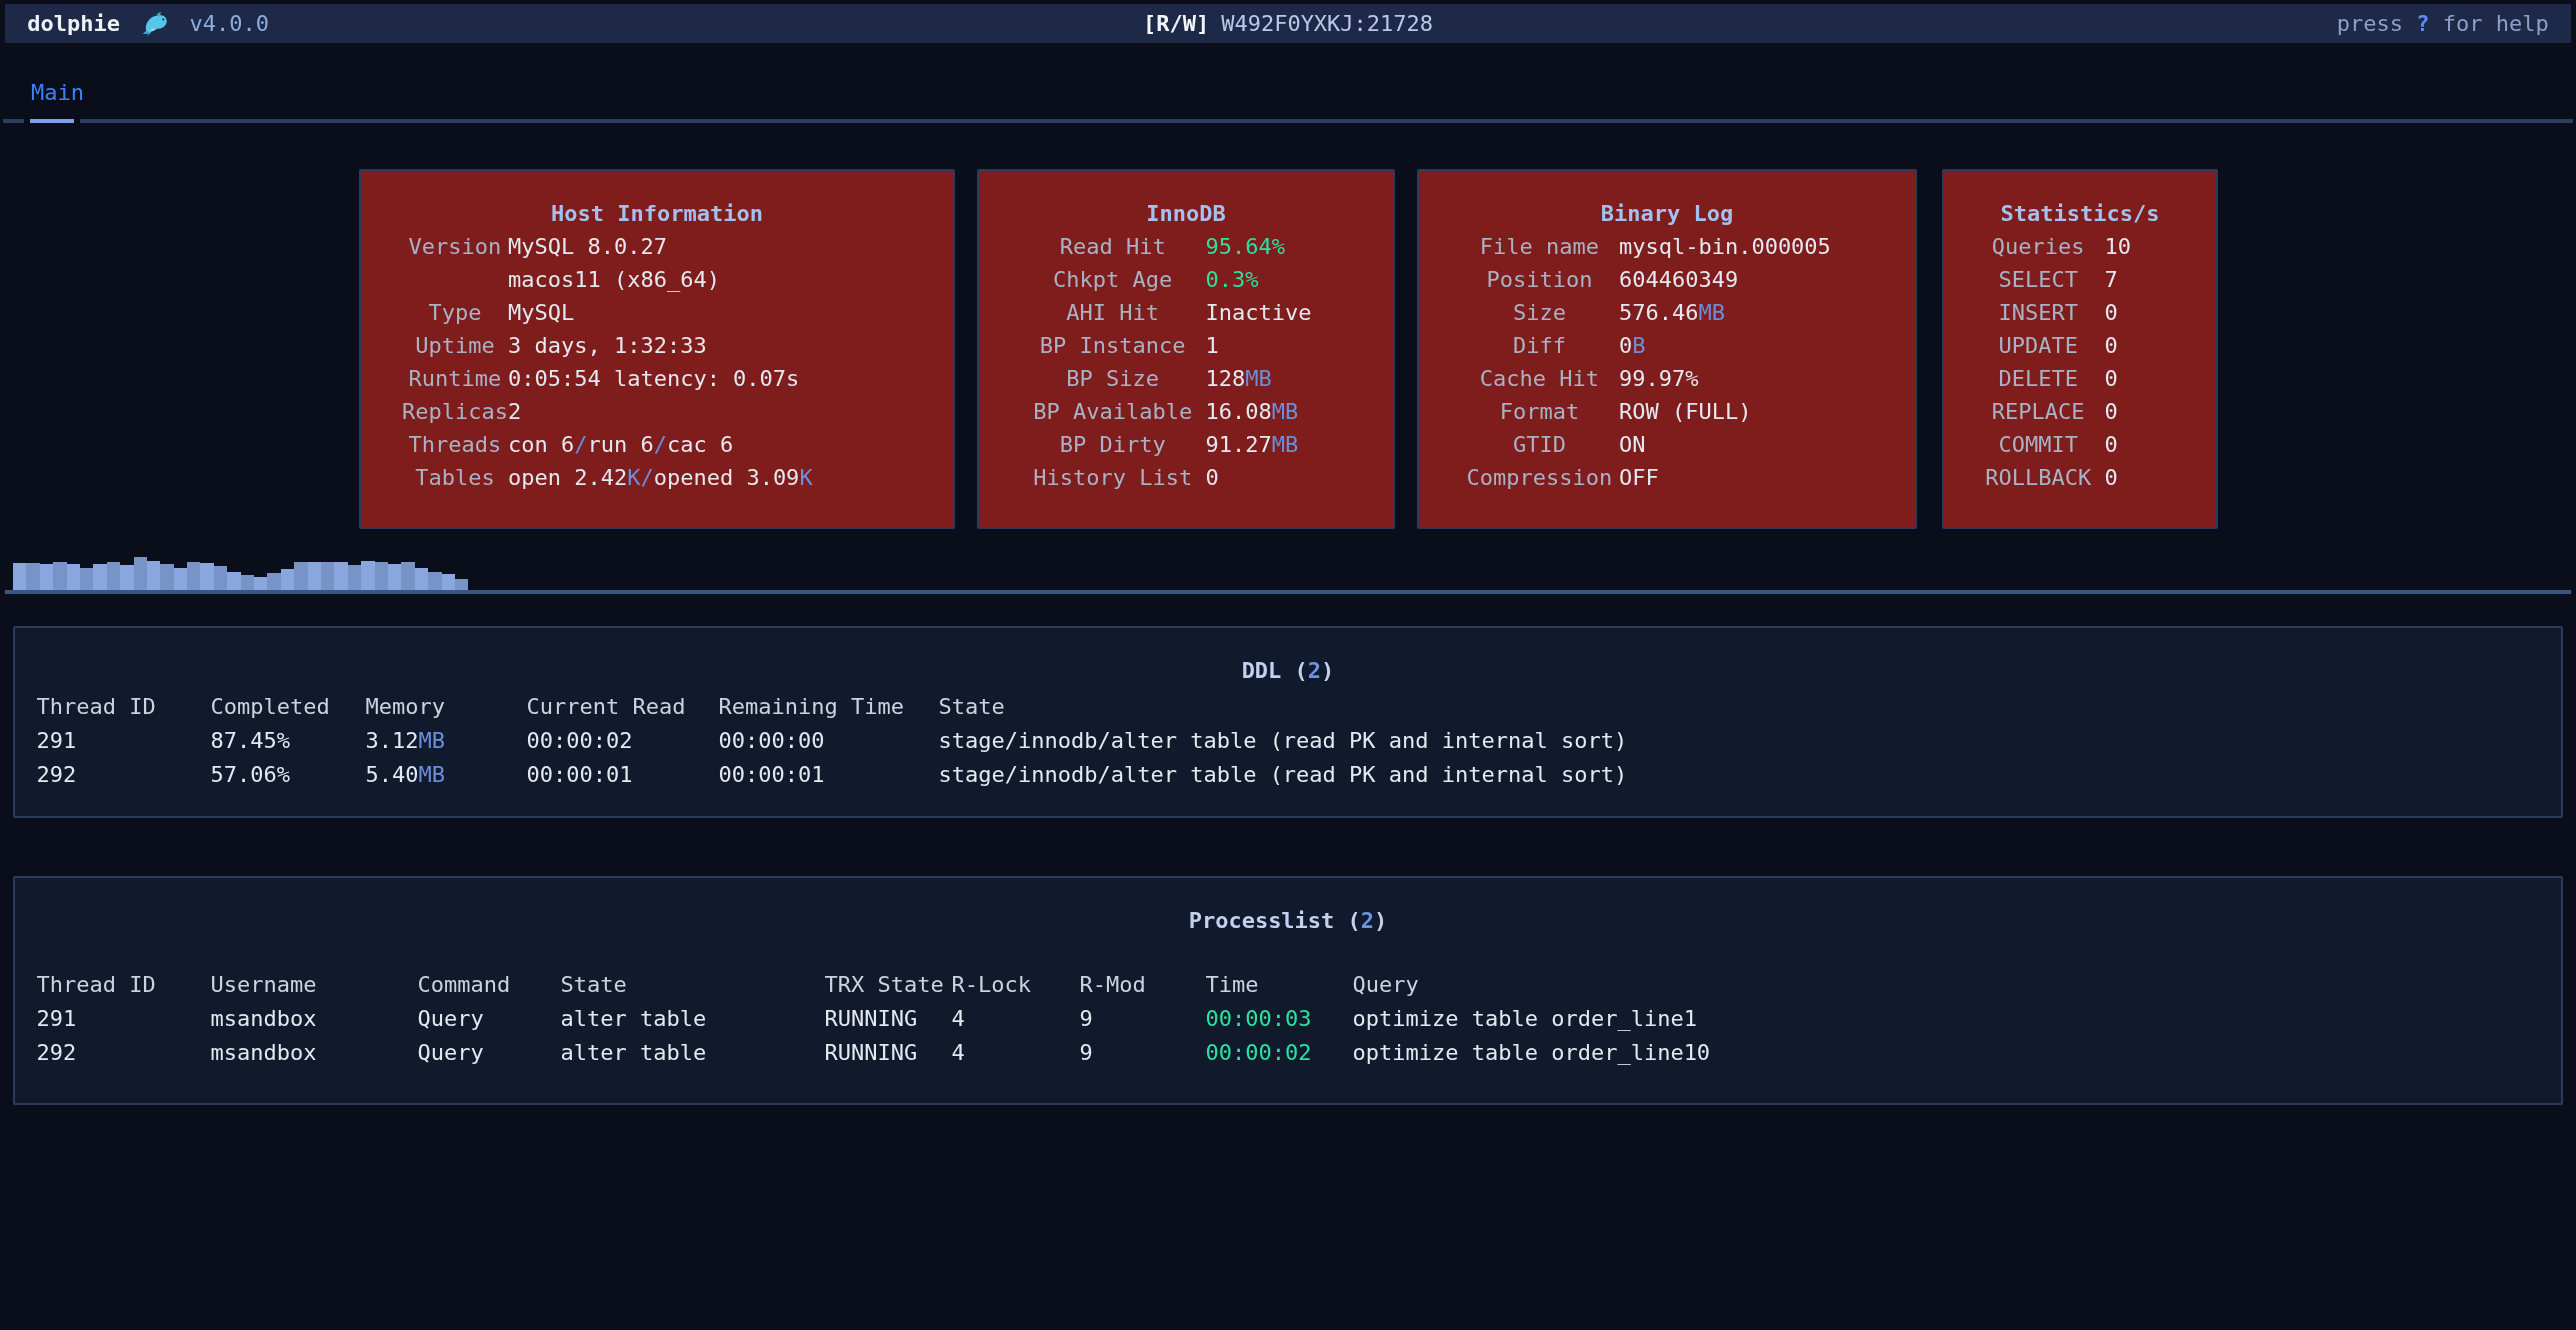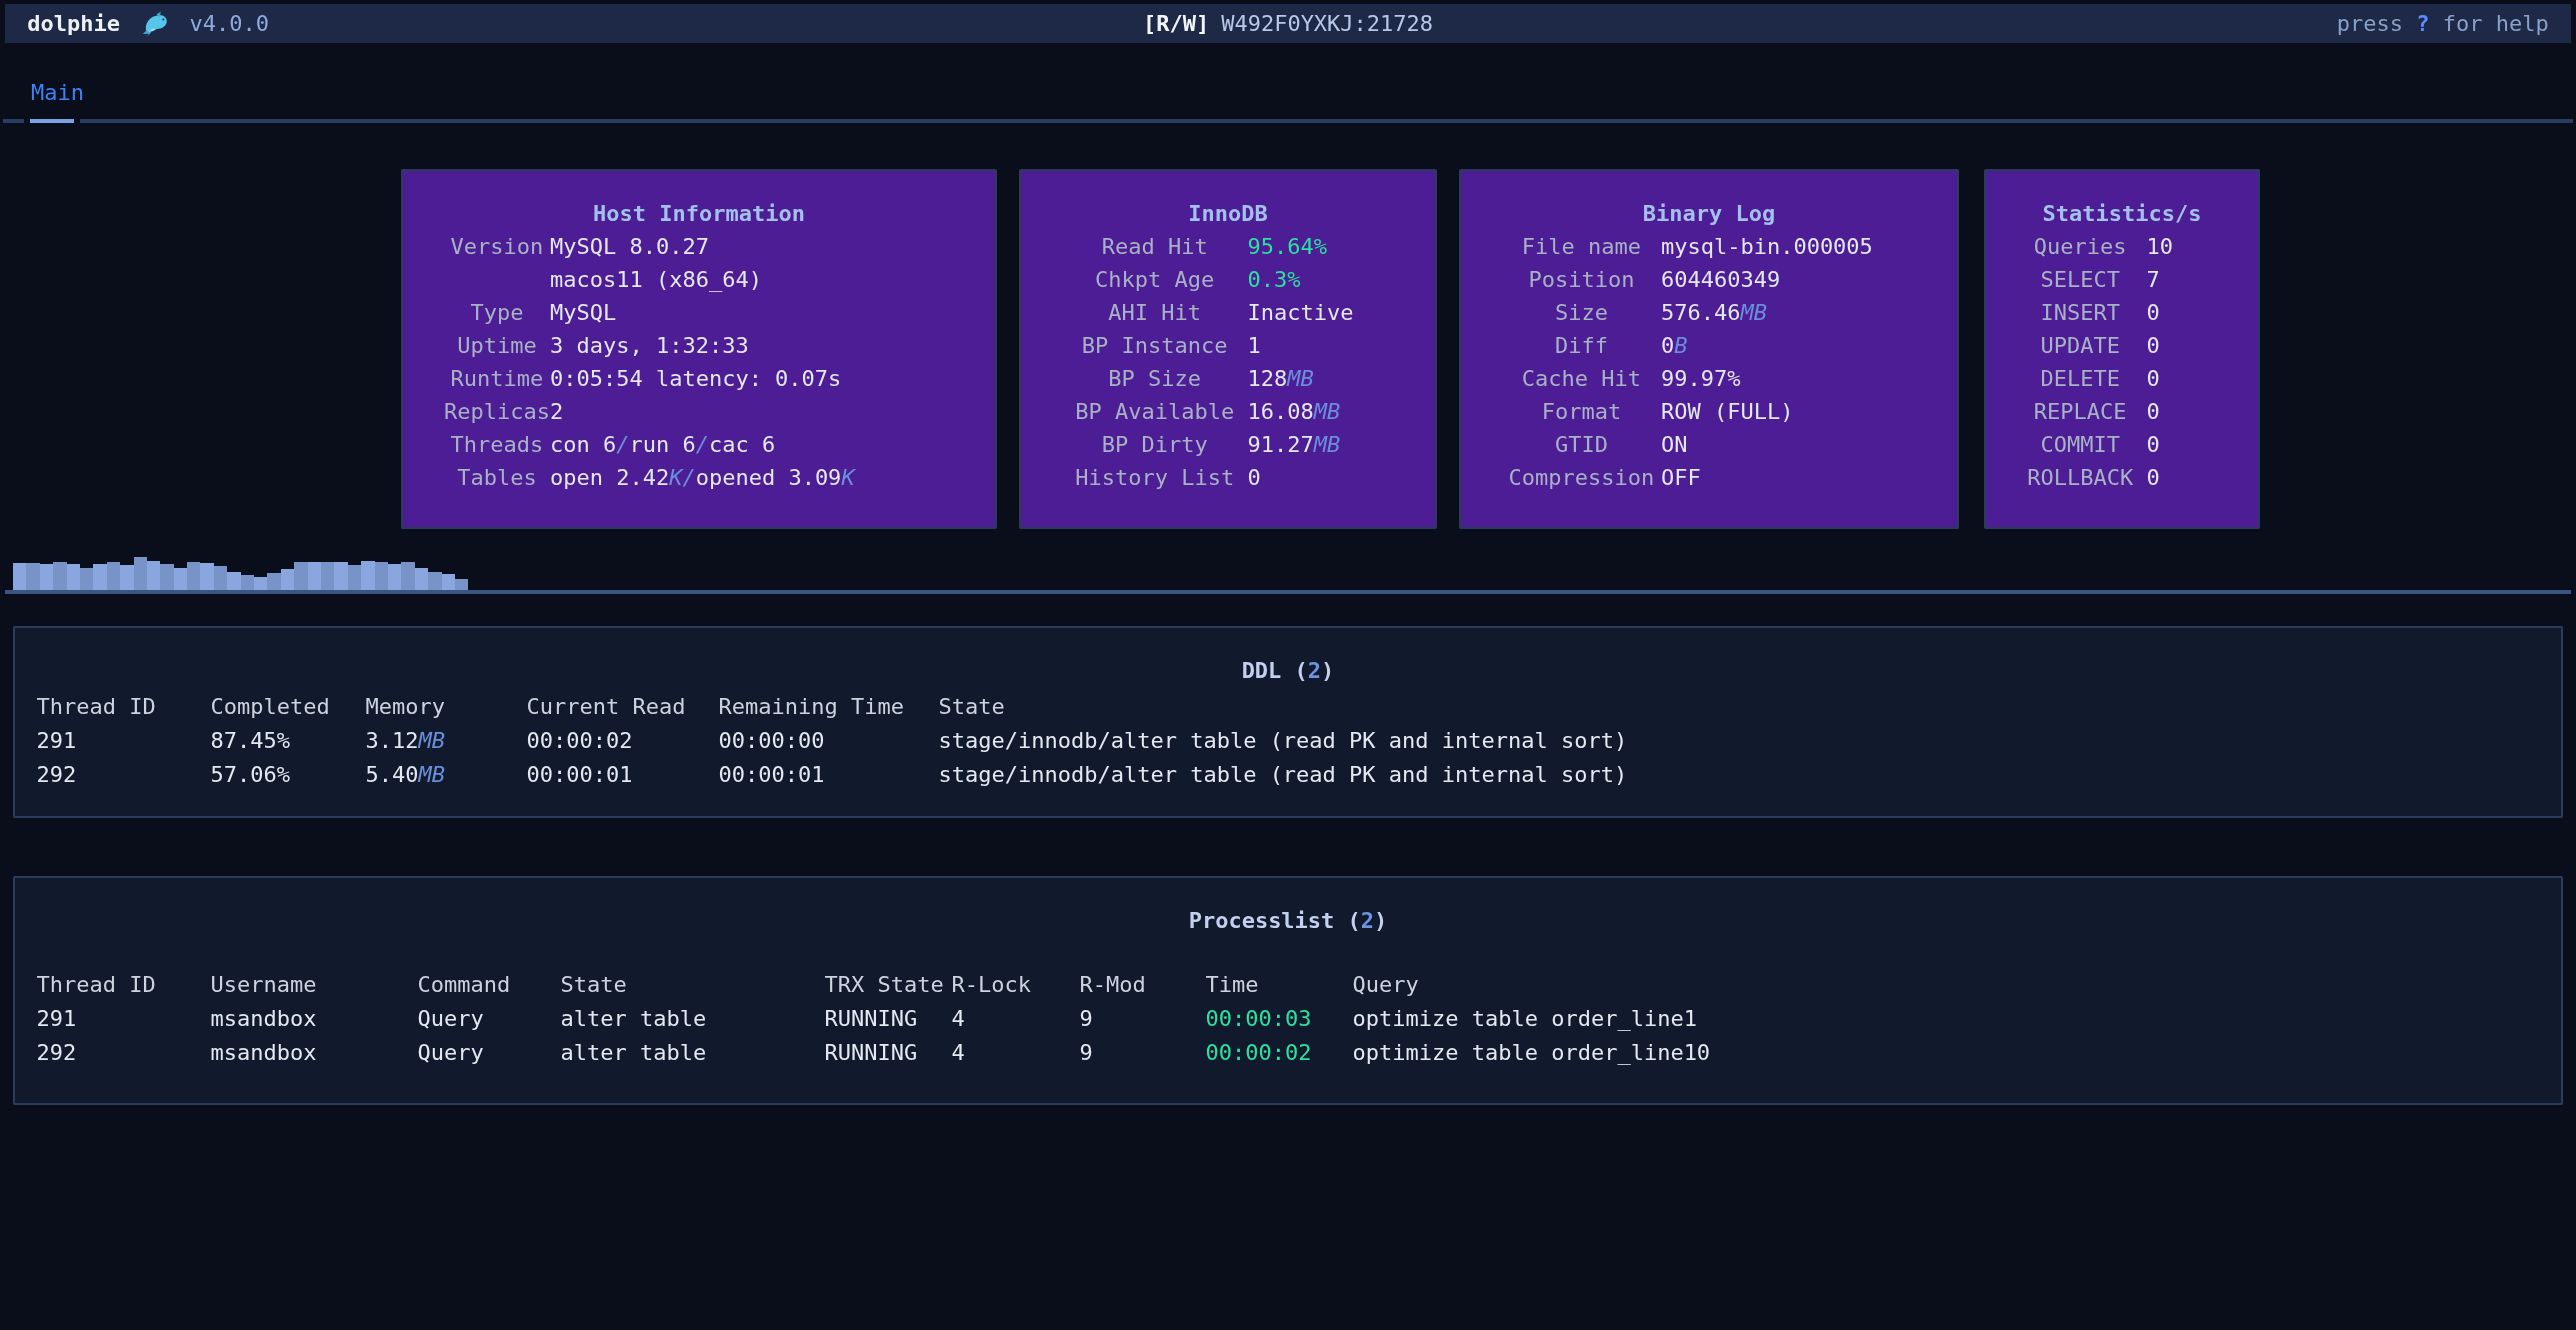--- a/index.html
+++ b/index.html
@@ -7,21 +7,21 @@
   body {
     position: relative;
     width: 2576px; height: 1331px;
     background: #0a0e1b;
     color: #e4e8f0;
     font-family: "DejaVu Sans Mono", monospace;
     font-size: 22px;
     line-height: 33px;
     overflow: hidden;
   }
-  .c-blue   { color:#6b8edb;font-style:italic; }
+  .c-blue   { color:#6b8edb; }
   .c-green  { color:#2ce0a0; }
 
   
   .topbar {
     position:absolute; left:5.2px; right:5.2px; top:4.3px; height:39px;
     background:#1d2947;
     display:flex; align-items:center;
     padding:0 22px;
   }
   .topbar-left { display:flex; align-items:center; gap:21px; }
@@ -45,24 +45,23 @@
   }
   .tabline-active {
     position:absolute; left:24px; top:119px; height:4.3px; width:56px;
     background:#7ba3e3;
     border-left:6.9px solid #0a0e1b; border-right:6.9px solid #0a0e1b;
   }
 
   
   .panel {
     position:absolute;
-    background:#4c1d95;
+    background:#7f1d1d;
     border:2.6px solid #2b3b5c;
     border-radius:1.7px;
-    margin-left:42px;
   }
   .panel-host  { left:359px;  top:169px; width:596px; height:360px; }
   .panel-inno  { left:977px; top:169px; width:418px; height:360px; }
   .panel-binlog{ left:1417px; top:169px; width:500px; height:360px; }
   .panel-stats { left:1942px; top:169px; width:276px; height:360px; }
   .panel-title { margin-top:26px; text-align:center; font-weight:bold; color:#a3c0ee; }
   .kv { display:flex; padding-left:41px; white-space:pre; }
   .panel-stats .kv { padding-left:28px; }
   .kv .k { color:#a8b2c4; flex:0 0 auto;text-align:center; }
   .kv .v { color:#e4e8f0; }

